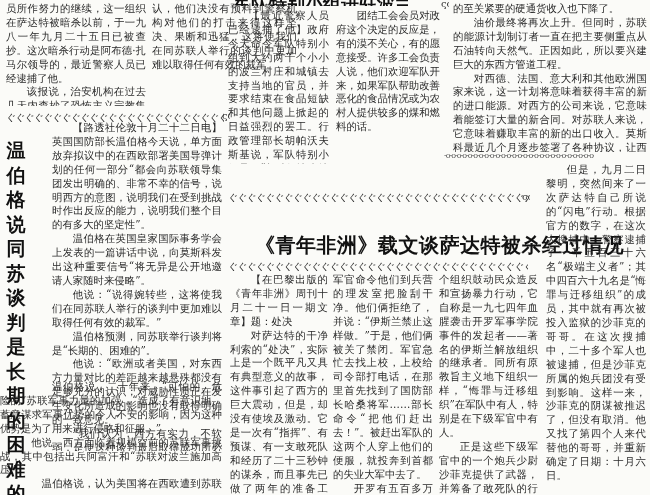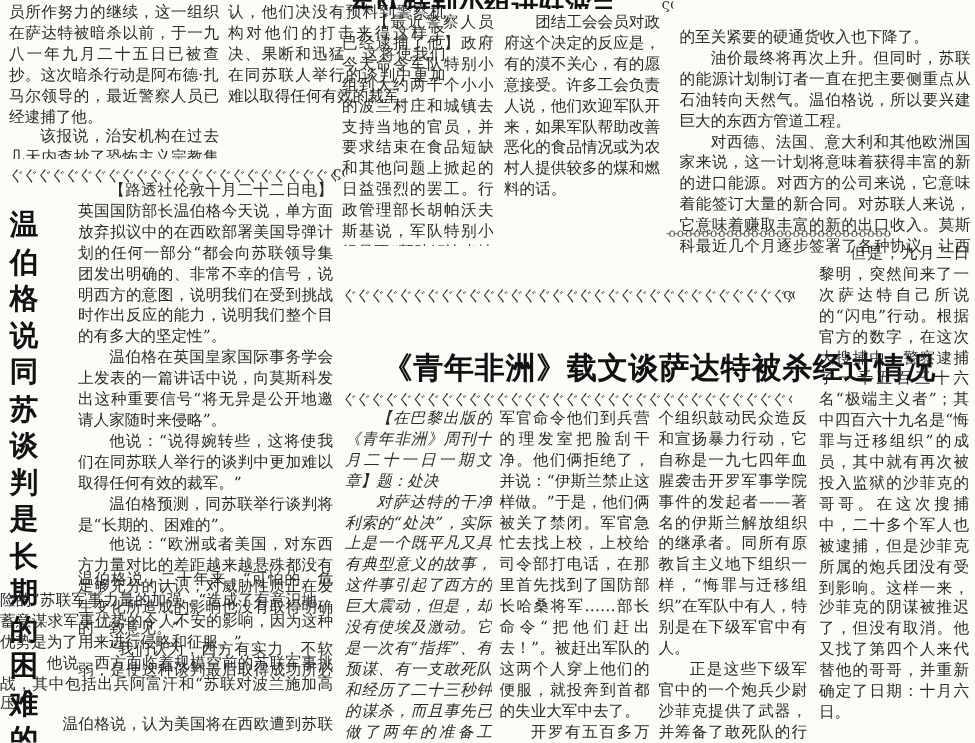--- a/index.html
+++ b/index.html
@@ -35,23 +35,23 @@
 <div class="toptitle">军队特别小组进驻波兰各地</div>
 <div class="col" style="left:228px;top:9px;width:101px;height:155px;">
   <p><span>【最近警察人员已经逮捕了他】</span><span>政府今天命令军队特别小组到大约两千个小小的波兰村庄和城镇去支持当地的官员，并要求结束在食品短缺和其他问题上掀起的日益强烈的罢工。行政管理部长胡帕沃夫斯基说，军队特别小组是要“帮助解决当地的冲突”。他接着说“非常局势需要采取非常措施”。</span></p>
 
 </div>
 <div class="col" style="left:336px;top:9px;width:104px;height:155px;">
   <p>团结工会会员对政府这个决定的反应是，有的漠不关心，有的愿意接受。许多工会负责人说，他们欢迎军队开来，如果军队帮助改善恶化的食品情况或为农村人提供较多的煤和燃料的话。</p>
 </div>
 <div class="vborder" style="left:441px;top:0px;height:158px;">ςςςςςςςςςςςςςςςςςςςςςςςςςςςςςςςςςςςςςςςςςςςςςςςςςςςςςςςς</div>
 
-<div class="col" style="left:453px;top:2px;width:194px;height:150px;margin-top:17px;">
+<div class="col" style="left:453px;top:2px;width:194px;height:150px;">
   <p class="ni">的至关紧要的硬通货收入也下降了。</p>
-  <p>油价最终将再次上升。但同时，苏联的能源计划制订者一直在把主要侧重点从石油转向天然气。温伯格说，所以要兴建巨大的东西方管道工程。</p>
+  <p>油价最终将再次上升。但同时，苏联的能源计划制订者一直在把主要侧重点从石油转向天然气。正因如此，所以要兴建巨大的东西方管道工程。</p>
   <p>对西德、法国、意大利和其他欧洲国家来说，这一计划将意味着获得丰富的新的进口能源。对西方的公司来说，它意味着能签订大量的新合同。对苏联人来说，它意味着赚取丰富的新的出口收入。莫斯科最近几个月逐步签署了各种协议，让西欧和日本为这个耗资数十亿美元的计划提供资金。如果人们把苏美的总的紧张关系搁在一边不谈的话，那么缓和正开始令人怀疑地看起来象是在其全盛时期一样。问题是，政治缓和同经济缓和最终是联系在一起的。</p>
 </div>
 <div class="dash" style="left:444px;top:153px;width:150px;">-o-o-o-o-o-o-o-o-o-o-o-o-o-o-o-o-o-o-o-o-o-o-o-o-o-o-o-o-o-o</div>
 
 <div class="vtitle">温伯格说同苏谈判是长期的困难的</div>
 <div class="col" style="left:52px;top:121px;width:170px;height:330px;">
   <p><span>【路透社伦敦十月二十二日电】</span><span>英国国防部长温伯格今天说，单方面放弃拟议中的在西欧部署美国导弹计划的任何一部分“都会向苏联领导集团发出明确的、非常不幸的信号，说明西方的意图，说明我们在受到挑战时作出反应的能力，说明我们整个目的有多大的坚定性”。</span></p>
   <p>温伯格在英国皇家国际事务学会上发表的一篇讲话中说，向莫斯科发出这种重要信号“将无异是公开地邀请人家随时来侵略”。</p>
   <p>他说：“说得婉转些，这将使我们在同苏联人举行的谈判中更加难以取得任何有效的裁军。”</p>
   <p>温伯格预测，同苏联举行谈判将是“长期的、困难的”。</p>
@@ -63,21 +63,21 @@
   <p style="text-indent:3em;">他说，西方面临着规模空前的苏联军事挑战，其中包括出兵阿富汗和“苏联对波兰施加高压”。</p>
   <p style="text-indent:4em;">温伯格说，认为美国将在西欧遭到苏联攻击时袖手旁观的说法“纯属无稽之谈”。他说，欧洲的保卫同美国的自由有着“不可避免的联系”。两者是休戚相关的。</p>
 </div>
 <div class="vborder" style="left:222px;top:112px;height:290px;">ςςςςςςςςςςςςςςςςςςςςςςςςςςςςςςςςςςςςςςςςςςςςςςςςςςςςςςςς</div>
 
 <div class="hborder" style="left:228px;top:193px;width:300px;">ぐぐぐぐぐぐぐぐぐぐぐぐぐぐぐぐぐぐぐぐぐぐぐぐぐぐぐぐぐぐぐぐぐぐぐぐぐぐぐぐぐぐぐぐ</div>
 <div class="headline">《青年非洲》载文谈萨达特被杀经过情况</div>
 <div class="hborder" style="left:228px;top:262px;width:300px;">ぐぐぐぐぐぐぐぐぐぐぐぐぐぐぐぐぐぐぐぐぐぐぐぐぐぐぐぐぐぐぐぐぐぐぐぐぐぐぐぐぐぐぐぐ</div>
 <div class="vborder" style="left:522px;top:193px;height:78px;">ςςςςςςςςςςςςςςςςςςςςςςςςςςςςςςςςςςςςςςςςςςςςςςςςςςςςςςςς</div>
 
-<div class="col" style="left:230px;top:273px;width:98px;height:222px;font-style:italic;">
+<div class="col" style="left:230px;top:273px;width:98px;height:222px;">
   <p><span>【在巴黎出版的《青年非洲》周刊十月二十一日一期文章】</span><span>题：处决</span></p>
   <p>对萨达特的干净利索的“处决”，实际上是一个既平凡又具有典型意义的故事，这件事引起了西方的巨大震动，但是，却没有使埃及激动。它是一次有“指挥”、有预谋、有一支敢死队和经历了二十三秒钟的谋杀，而且事先已做了两年的准备工作。</p>
 
 </div>
 <div class="col" style="left:333px;top:273px;width:100px;height:222px;">
   <p class="ni">军官命令他们到兵营的理发室把脸刮干净。他们俩拒绝了，并说：“伊斯兰禁止这样做。”于是，他们俩被关了禁闭。军官急忙去找上校，上校给司令部打电话，在那里首先找到了国防部长哈桑将军……部长命令“把他们赶出去！”。被赶出军队的这两个人穿上他们的便服，就投奔到首都的失业大军中去了。</p>
   <p>开罗有五百多万富人和穷人，这个人口众多的城市在七十年代末受到伊斯兰原教旨主义浪潮的严重冲击，几十个原教旨主义组织诞生了，随后由于警察的搜捕又瓦解了。这两个留着胡子的反叛者很快就被这些最活跃的“悔罪与迁移组织”发现。这</p>
 </div>
 <div class="col" style="left:439px;top:273px;width:99px;height:222px;">
   <p class="ni">个组织鼓动民众造反和宣扬暴力行动，它自称是一九七四年血腥袭击开罗军事学院事件的发起者——著名的伊斯兰解放组织的继承者。同所有原教旨主义地下组织一样，“悔罪与迁移组织”在军队中有人，特别是在下级军官中有人。</p>

